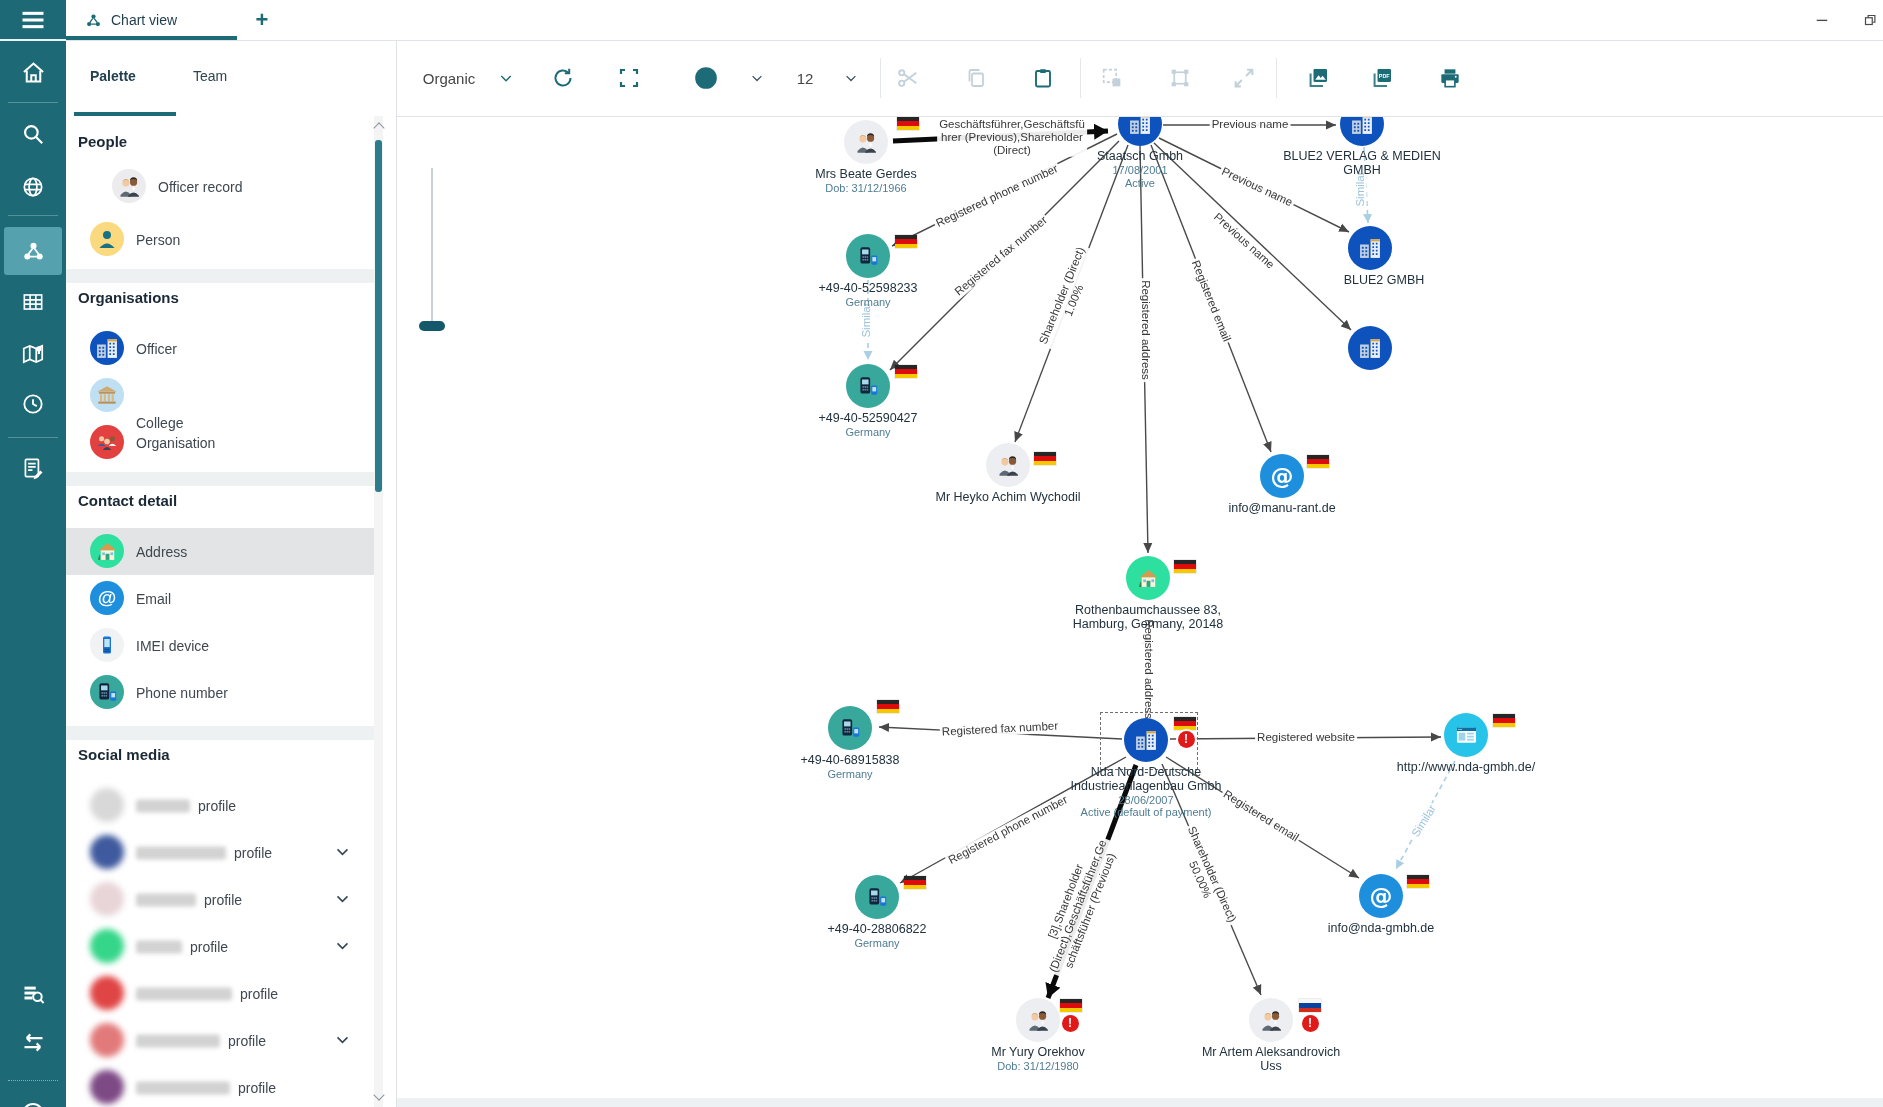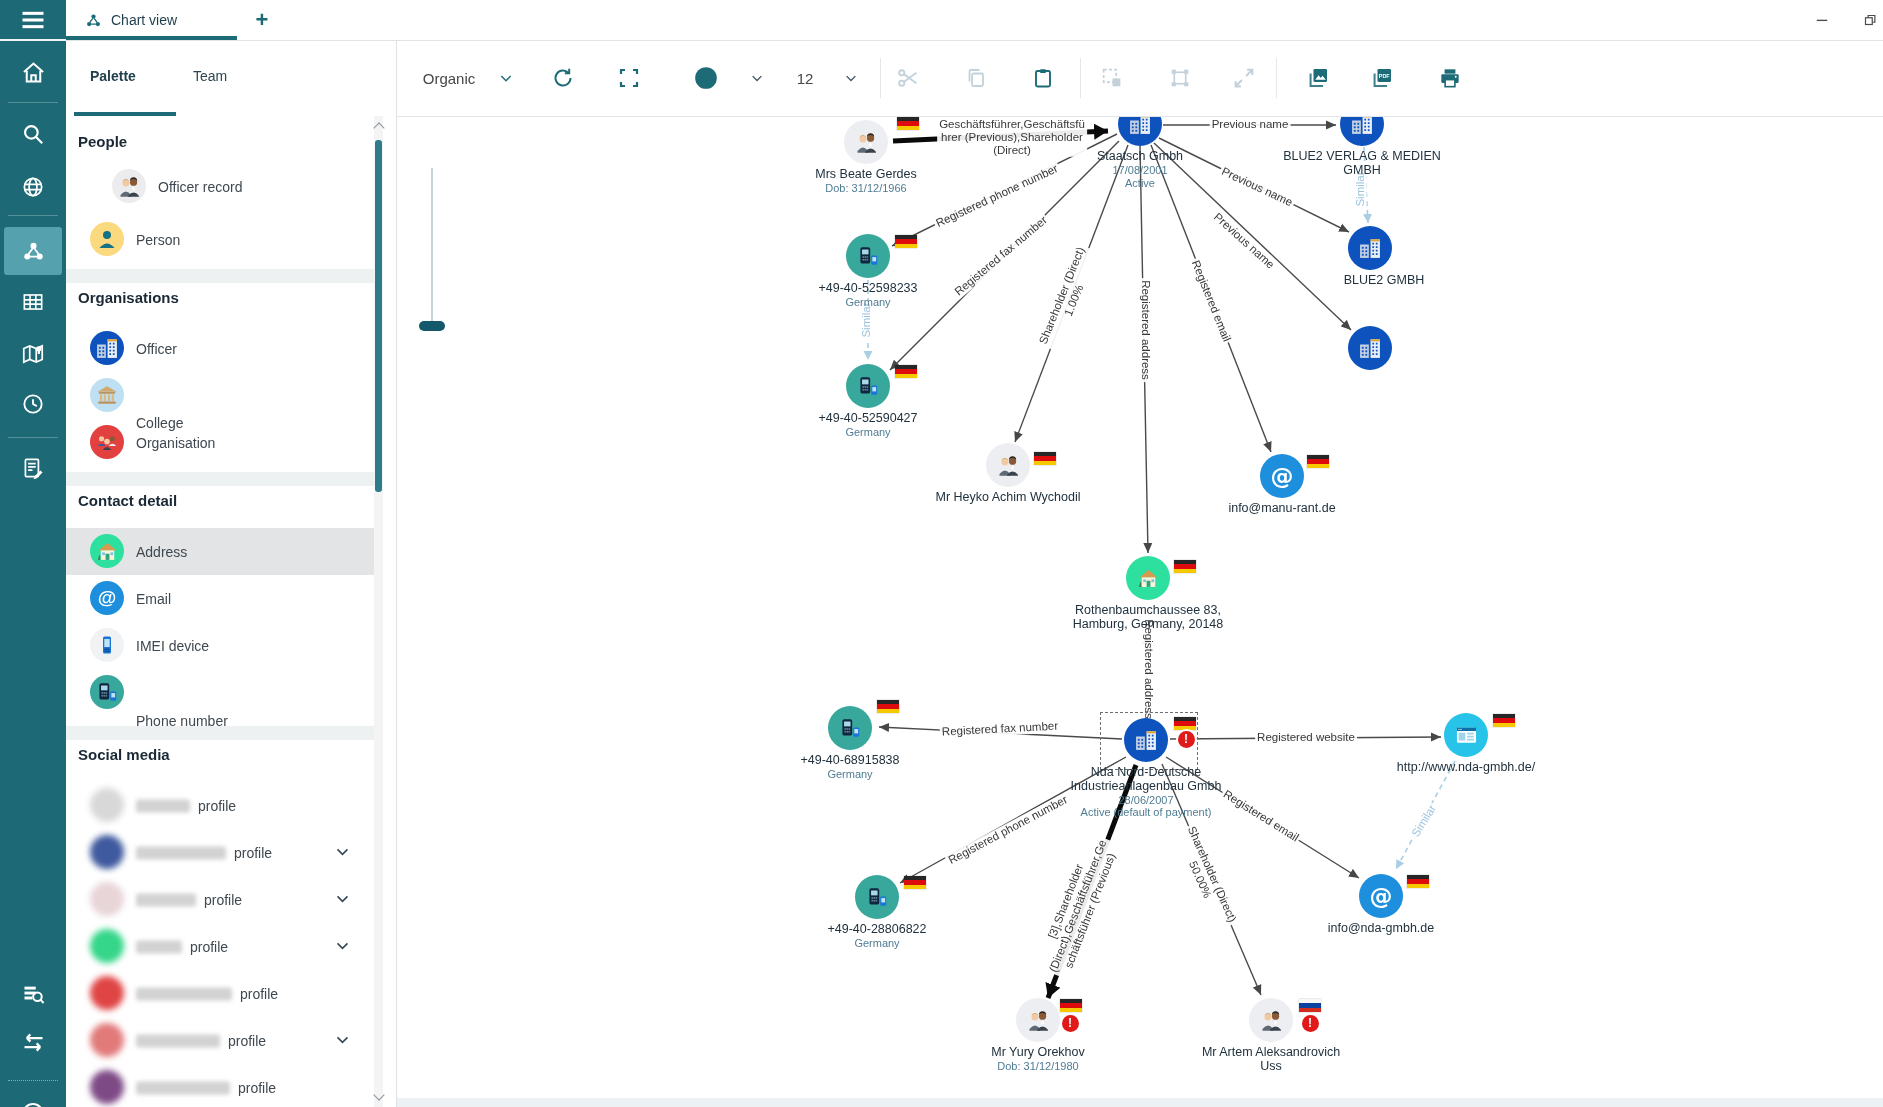--- a/index.html
+++ b/index.html
@@ -356,21 +356,21 @@
                 <circle cx="9.5" cy="13" r=".9"></circle>
                 <circle cx="11.4" cy="13" r=".9"></circle>
                 <circle cx="7.6" cy="15.4" r=".9"></circle>
                 <circle cx="9.5" cy="15.4" r=".9"></circle>
                 <circle cx="11.4" cy="15.4" r=".9"></circle>
               </g>
               <rect x="15" y="11.5" width="5.5" height="8.5" rx="1" fill="#1b74d8"></rect>
               <rect x="16" y="13" width="3.5" height="4" fill="#bfe3f2"></rect>
             </svg>
           </span>
-          <span class="p-label" style="left: 70px; margin-top: 28px;">Phone number</span>
+          <span class="p-label" style="left: 70px;">Phone number</span>
         </div>
         <div class="sec-gap" style="top: 686px;"></div>
         <div class="sec-title" style="top: 706px;">Social media</div>
         <div class="p-row" style="top: 742px;">
           <span class="p-ico social" style="background: rgb(216, 216, 216);"></span>
           <span class="p-bar" style="left: 70px; width: 54px;"></span>
           <span class="p-label" style="left: 132px;">profile</span>
         </div>
         <div class="p-row" style="top: 789px;">
           <span class="p-ico social" style="background: rgb(63, 90, 158);"></span>

